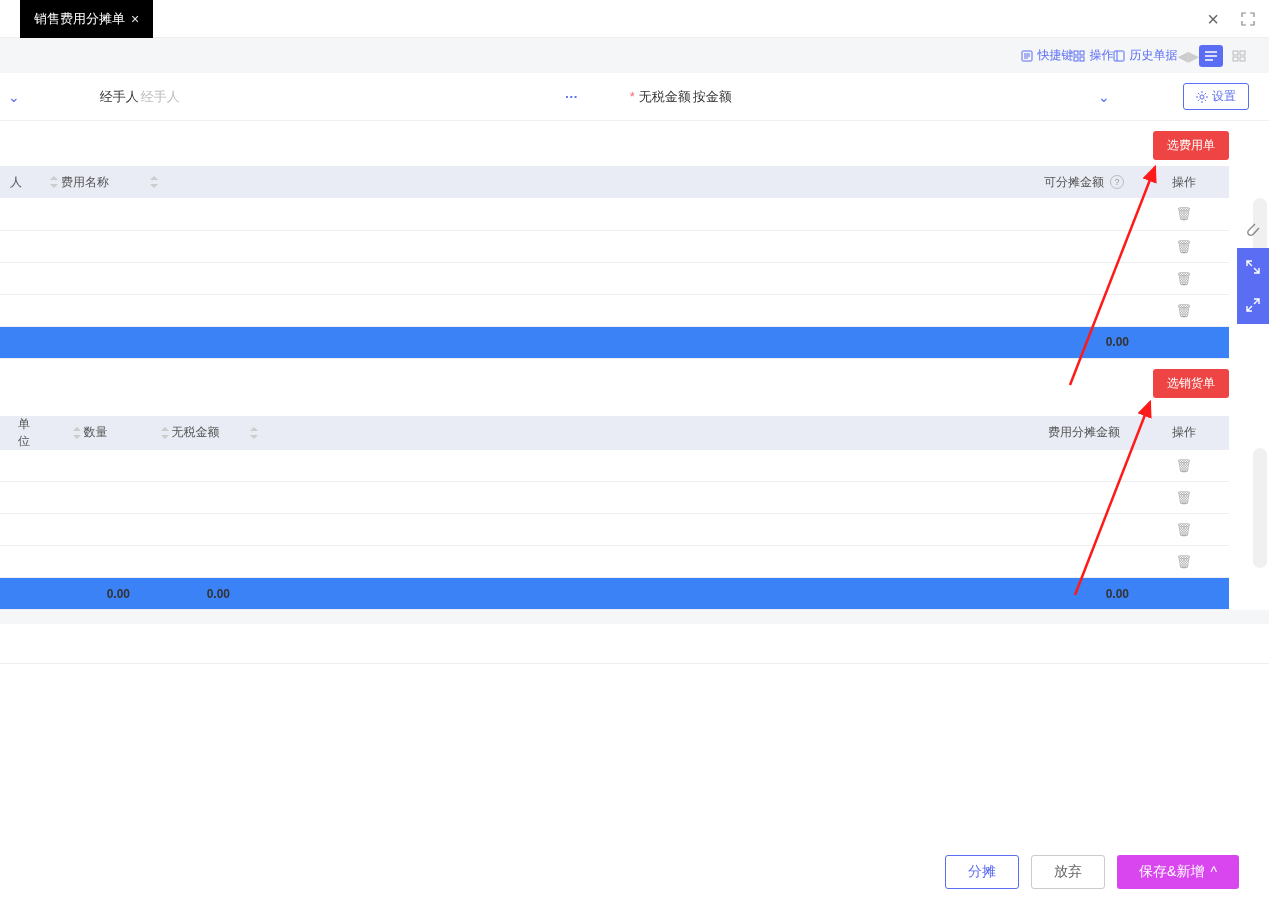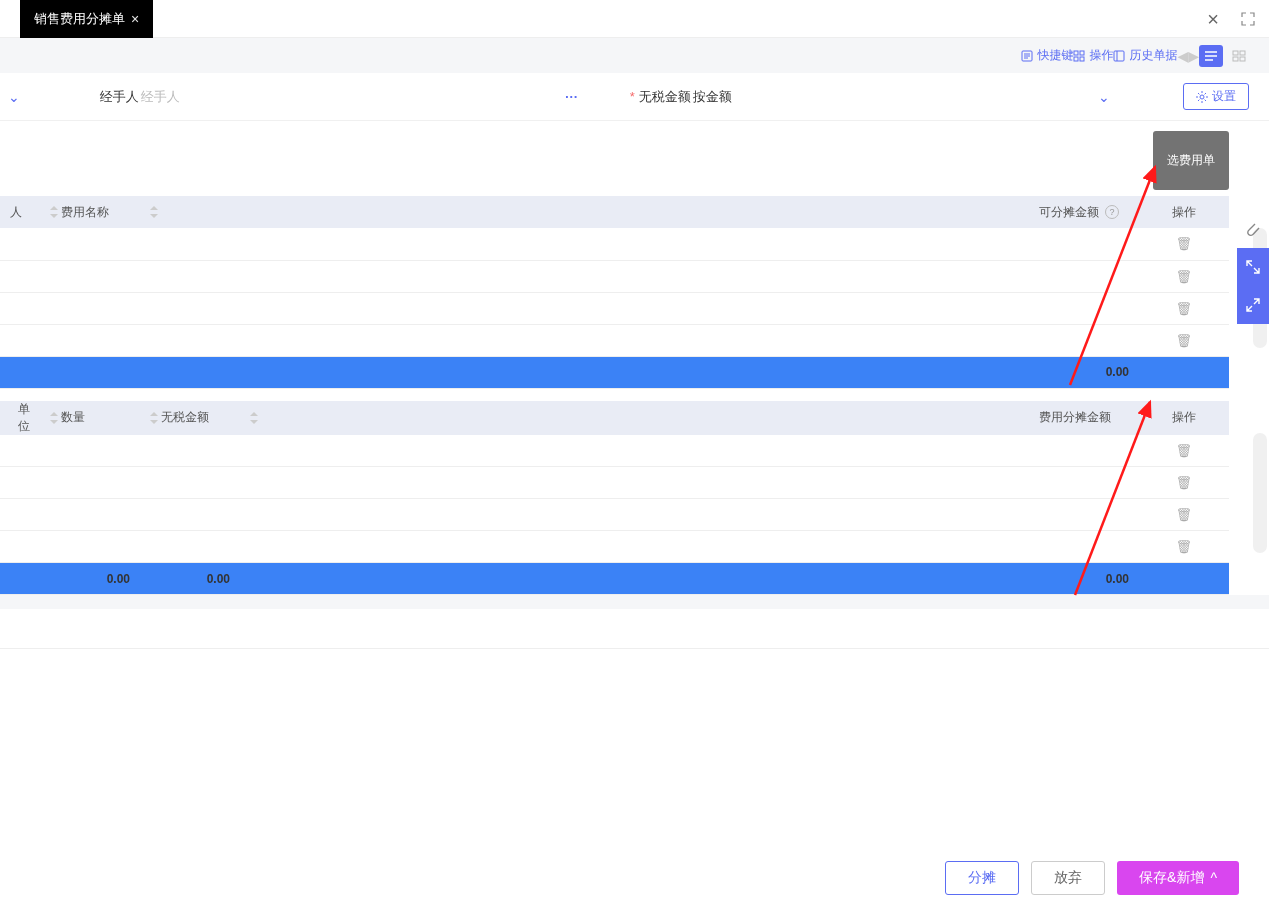--- a/index.html
+++ b/index.html
@@ -17,43 +17,43 @@
 .view-btn.active{ background:#5b6df3; color:#fff;}
 .view-btn:not(.active){ color:#bbb;}
 .form-row { height:48px; background:#fff; display:flex; align-items:center; padding:0 20px 0 0; border-bottom:1px solid #f0f0f0; position:relative;}
 .chev-down{ margin-left:8px; color:#5b6df3; font-size:14px;}
 .field{ display:flex; align-items:center; gap:2px; font-size:13px;}
 .field-label{ color:#333;}
 .field-input{ color:#bbb;}
 .dots{ color:#5b6df3; letter-spacing:2px; font-weight:bold;}
 .required{ color:#f56c6c; margin-right:2px;}
 .btn-outline{ border:1px solid #5b6df3; color:#5b6df3; padding:4px 12px; border-radius:3px; display:flex; align-items:center; gap:4px; cursor:pointer; background:#fff;}
-.btn-primary{ background:#737373; color:#fff; padding:21px 14px; border-radius:3px; cursor:pointer; font-size:12px;}
+.btn-primary{ background:#ef4444; color:#fff; padding:6px 14px; border-radius:3px; cursor:pointer; font-size:12px;}
 .table-section{ margin-top:10px; position:relative;}
 .table-action-row{ display:flex; justify-content:flex-end; padding:0 40px 6px 0;}
 table{ width:100%; border-collapse:collapse; table-layout:fixed;}
 th{ background:#e9ecf5; font-weight:normal; color:#555; height:32px; font-size:12px; text-align:right; padding:0 10px; position:relative;}
 th.left{ text-align:left;}
 td{ border-bottom:1px solid #eee; height:32px; text-align:right; padding:0 10px; font-size:12px;}
 tr.sum td{ background:#3b82f6; font-weight:bold;}
 .delete-icon{ color:#aaa; cursor:pointer; font-size:13px;}
 .op-col{ text-align:center !important;}
 .help-icon{ display:inline-flex; align-items:center; justify-content:center; width:14px; height:14px; border:1px solid #bbb; border-radius:50%; font-size:9px; color:#999; margin-left:3px;}
 .scroll-stub{ position:absolute; right:2px; width:14px; background:#f0f0f0; border-radius:7px;}
 .rtool{ position:fixed; right:0; top:210px; display:flex; flex-direction:column;}
 .rtool .box{ width:32px; height:38px; display:flex; align-items:center; justify-content:center;}
 .rtool .box.attach{ color:#888;}
 .rtool .box.blue{ background:#5b6df3; color:#fff;}
-.bottom-buttons{ position:absolute; bottom:10px; right:30px; height:56px; display:flex; align-items:center; gap:12px;}
+.bottom-buttons{ position:absolute; bottom:16px; right:30px; height:56px; display:flex; align-items:center; gap:12px;}
 .btn-large-outline{ border:1px solid #5b6df3; color:#5b6df3; background:#fff; height:34px; padding:0 22px; border-radius:3px; display:flex; align-items:center; font-size:14px; cursor:pointer;}
 .btn-large-outline.gray{ border-color:#ccc; color:#666;}
 .btn-large-primary{ background:#d946ef; color:#fff; height:34px; padding:8px 22px; border-radius:3px; display:flex; align-items:center; gap:6px; font-size:14px; cursor:pointer;}
 .arrow-anno{ position:absolute; pointer-events:none; z-index:10;}
 .divider-blank{ height:14px; background:#f5f6f8;}
-.sortcell{ display:flex; align-items:center; justify-content:flex-start; gap:3px;}
+.sortcell{ display:flex; align-items:center; justify-content:center; gap:3px;}
 .sortcell.left{ justify-content:flex-start;}
 svg.sort-arrows{ width:8px; height:12px;}
 svg.sort-arrows path{ fill:#ccc;}
 </style>
 </head>
 <body>
 
 <div class="tab-bar">
   <div class="tab">
     <span>销售费用分摊单</span>
@@ -213,20 +213,23 @@
             <td>0.00</td>
             <td></td>
           </tr>
       </tbody>
     </table>
     <div class="scroll-stub" style="top:32px; height:120px;"></div>
   </div>
 </div>
 
 <div class="table-section">
+  <div class="table-action-row">
+    <div class="btn-primary">选销货单</div>
+  </div>
   <div style="position:relative; padding-right:40px;margin-top:12px;">
     <table>
       <colgroup>
           <col style="width:40px">
           <col style="width:100px">
           <col style="width:100px">
           <col>
           <col style="width:110px">
           <col style="width:90px">
         </colgroup>

